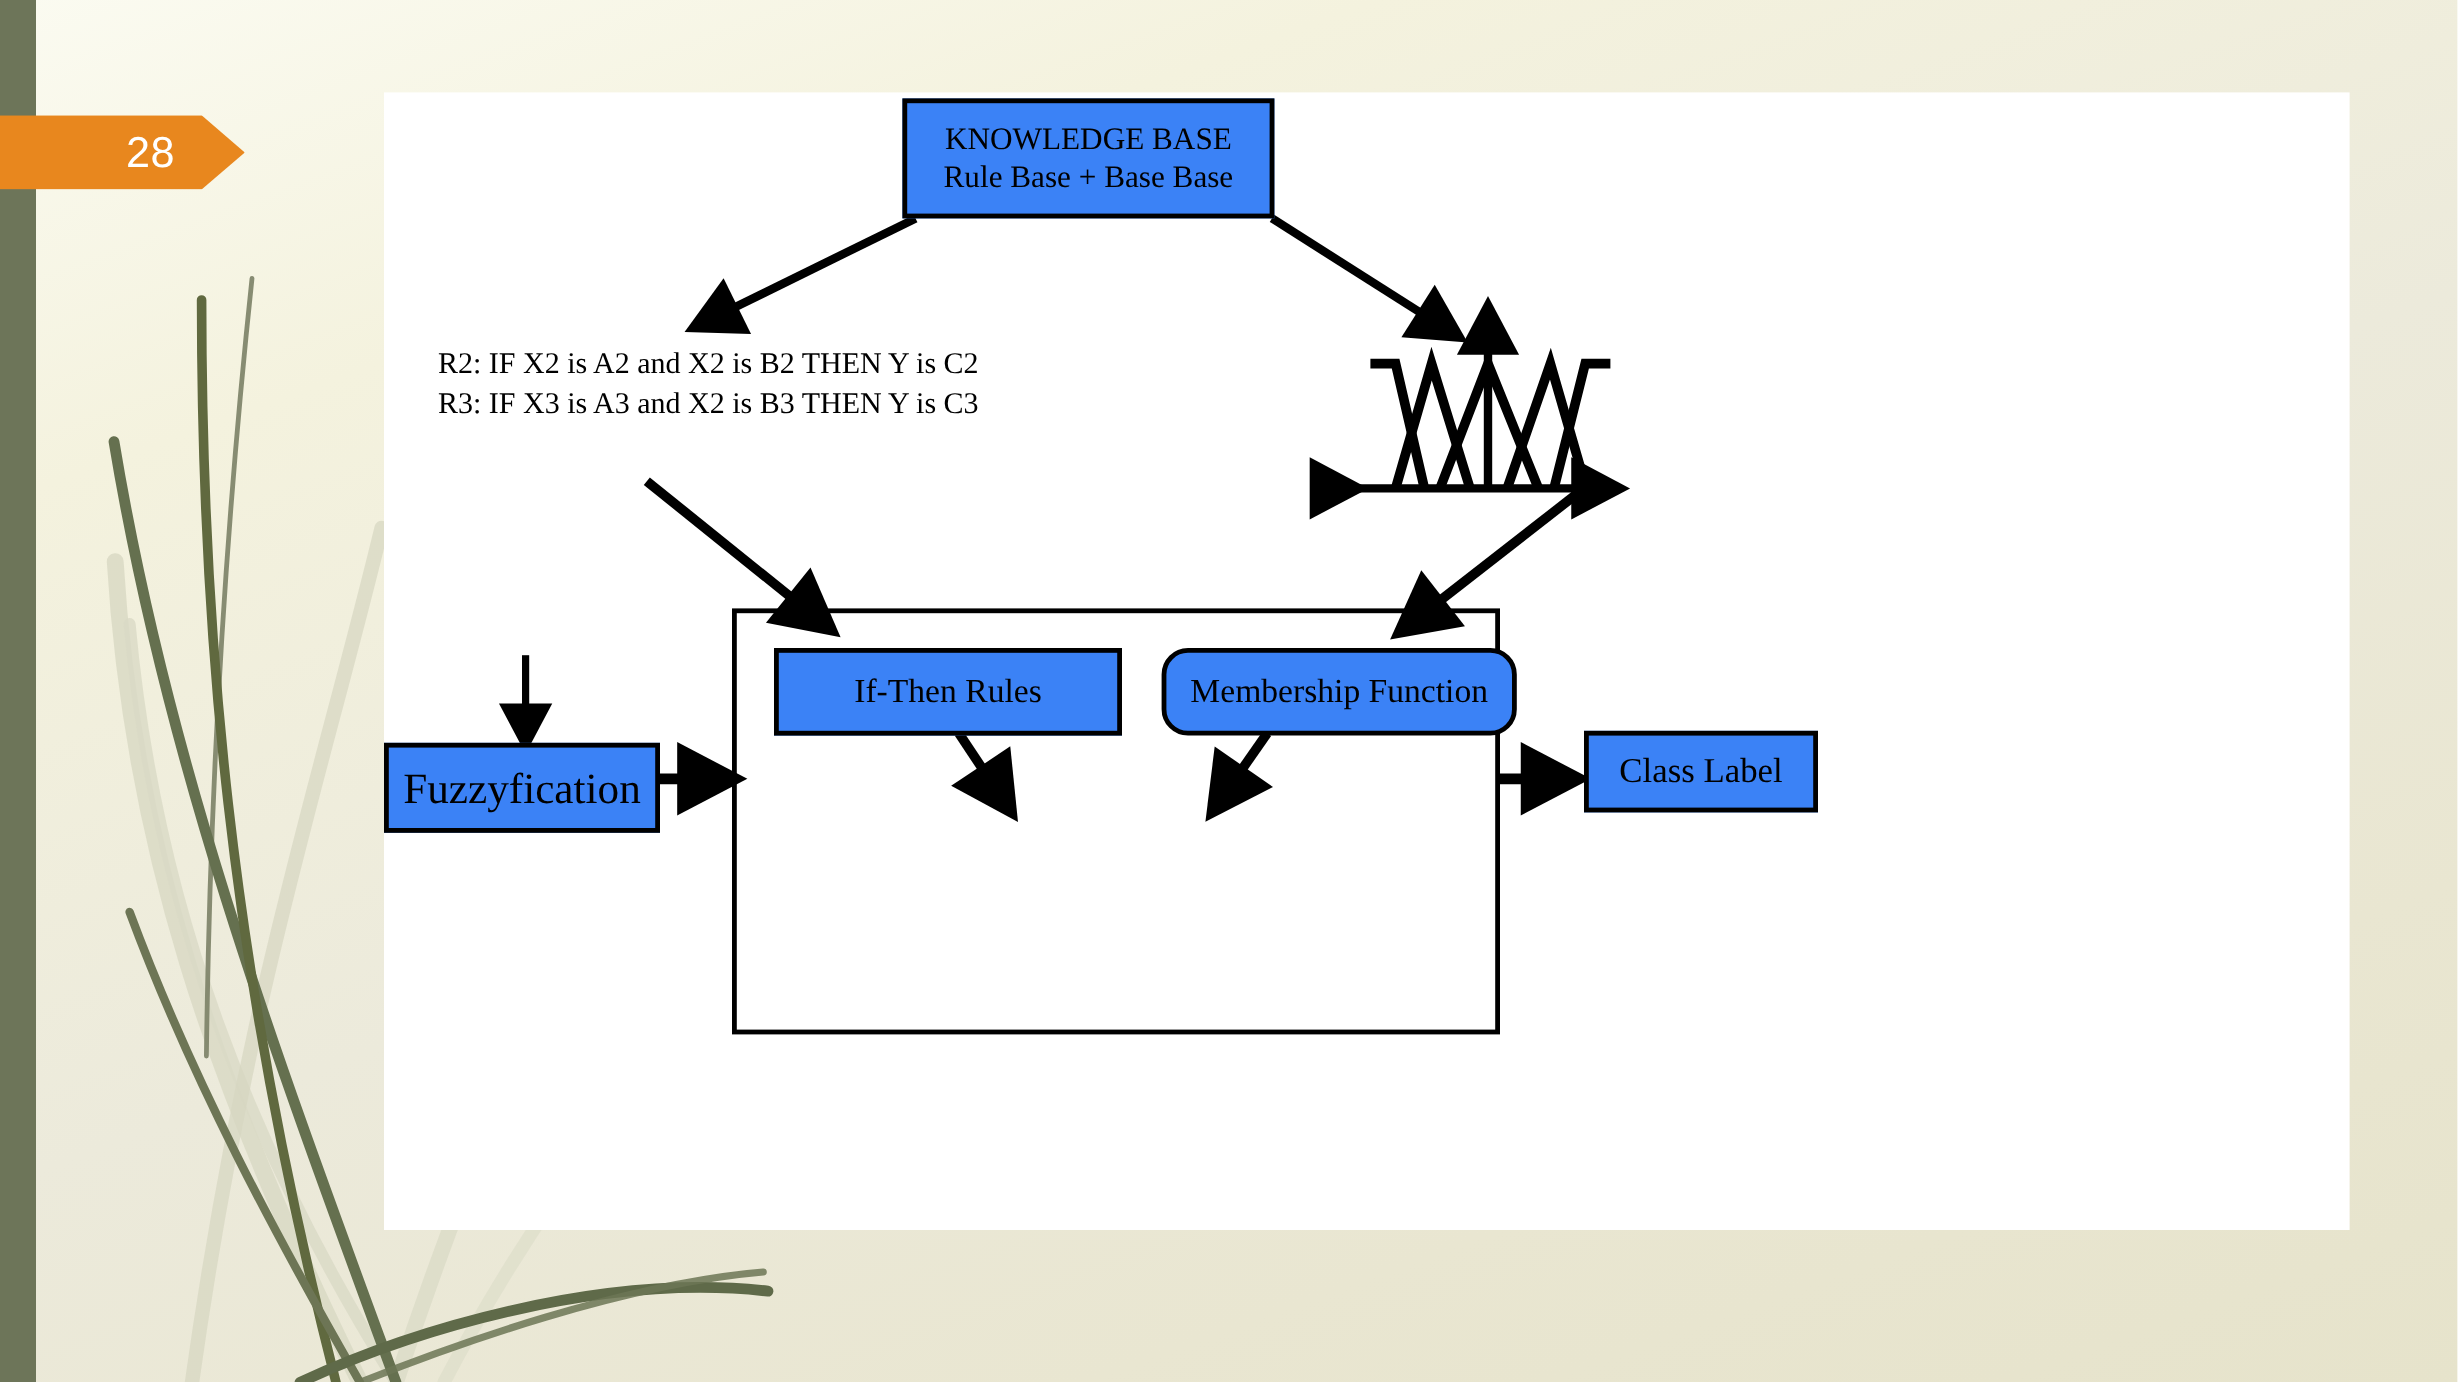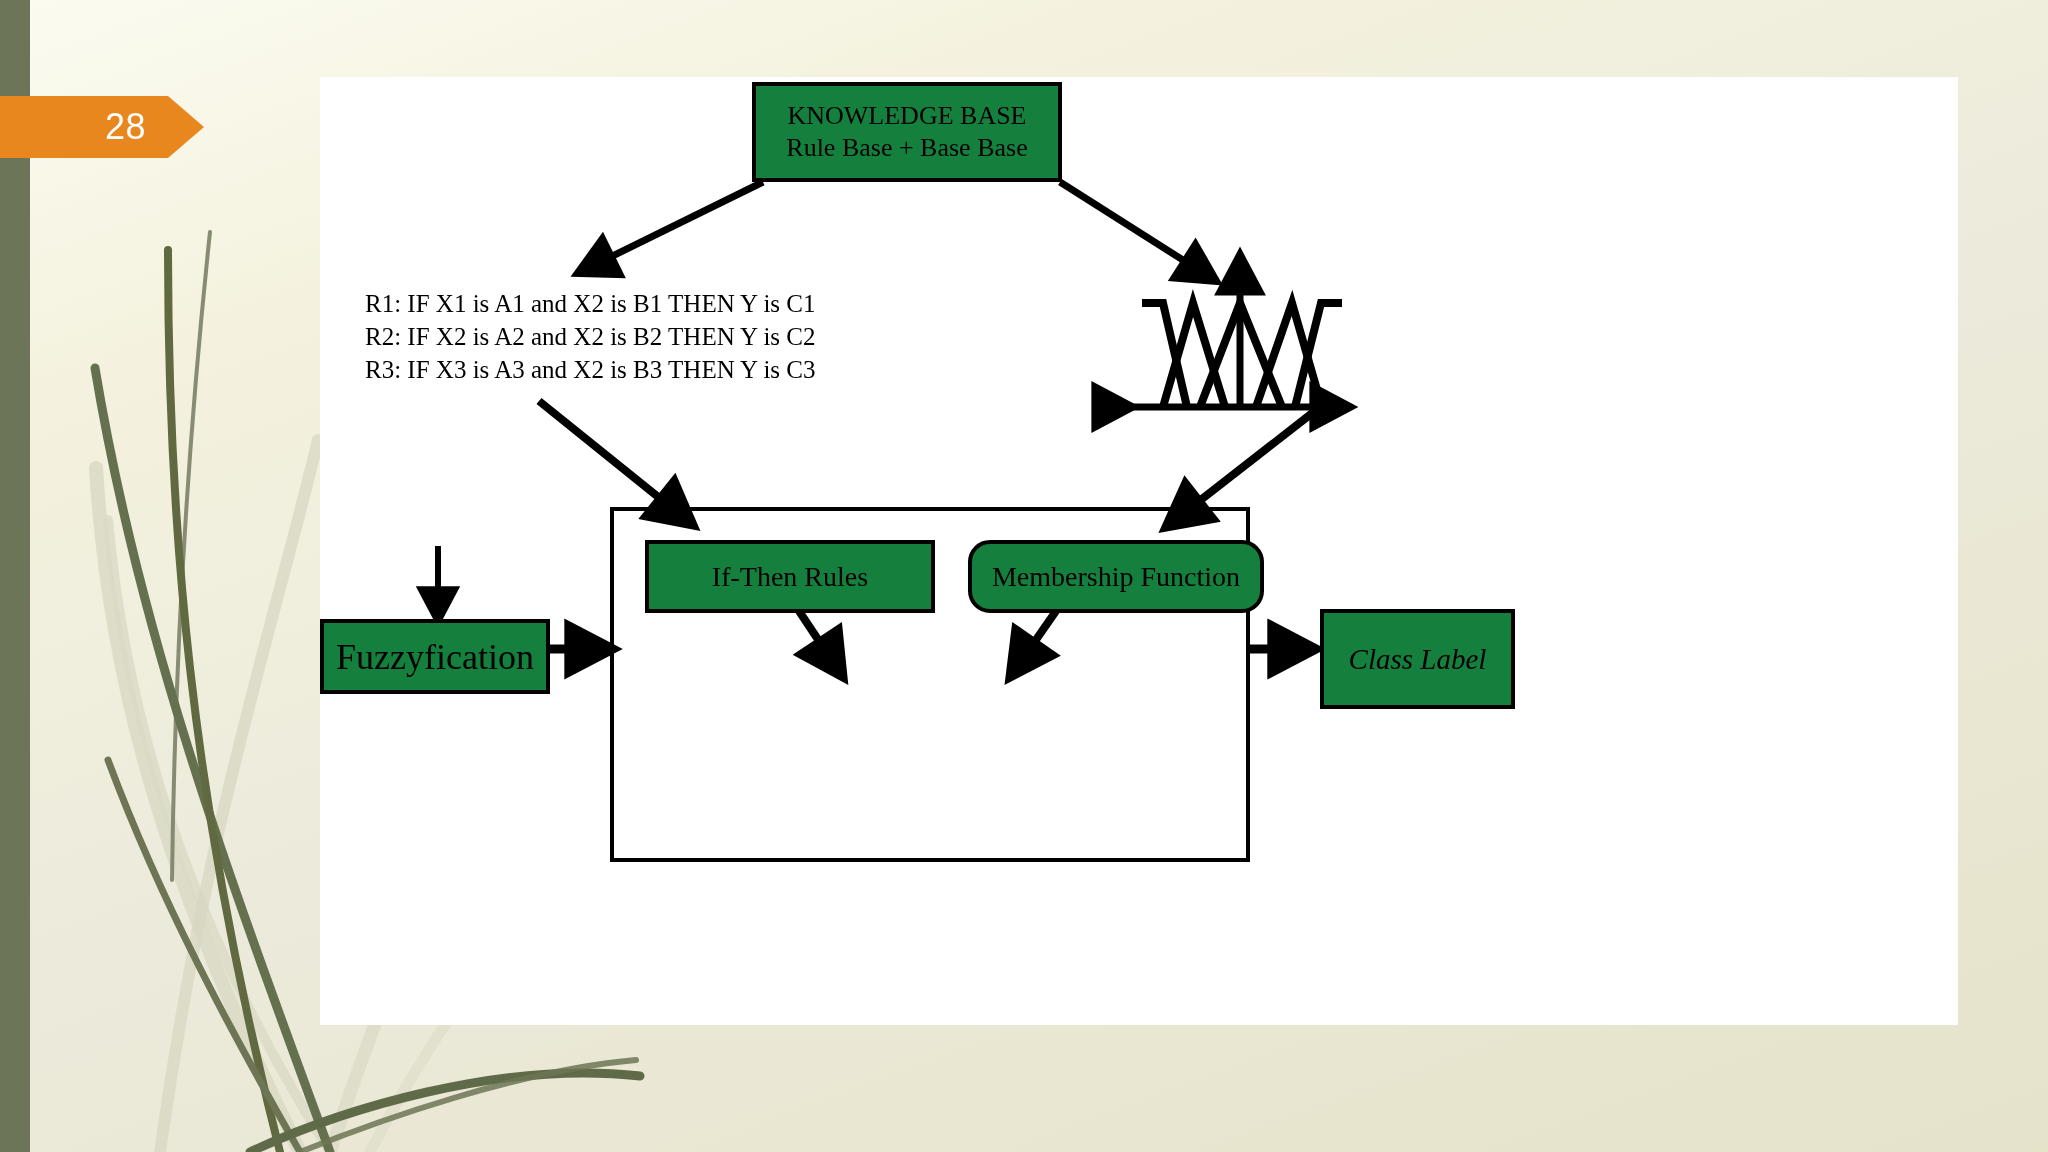--- a/index.html
+++ b/index.html
@@ -73,21 +73,21 @@
     width: 1638px;
     height: 948px;
     background: #ffffff;
   }
 
   
   .dbox {
     position: absolute;
     box-sizing: border-box;
     border: 4px solid #000000;
-    background: #15803d;
+    background: #3b82f6;
     display: flex;
     align-items: center;
     justify-content: center;
     text-align: center;
     color: #000000;
     font-family: "Liberation Serif", serif;
   }
   .dbox-lines {
     display: flex;
     flex-direction: column;
@@ -198,39 +198,38 @@
     </svg>
 
     <div class="dbox" style="left:432px; top:5px; width:310px; height:100px; font-size:26px;">
       <div class="dbox-lines">
         <span>KNOWLEDGE BASE</span>
         <span>Rule Base + Base Base</span>
       </div>
     </div>
 
     <div class="rules-text" style="left:45px; top:210px;">
-      <div>R1: IF X1 is A1 and X2 is B1 THEN Y is C1</div>
       <div>R2: IF X2 is A2 and X2 is B2 THEN Y is C2</div>
       <div>R3: IF X3 is A3 and X2 is B3 THEN Y is C3</div>
     </div>
 
 
     <div class="dbox" style="left:0px; top:542px; width:230px; height:75px; font-size:36px;">
       <span>Fuzzyfication</span>
     </div>
 
     <div class="group-box" style="left:290px; top:430px; width:640px; height:355px;"></div>
 
     <div class="dbox" style="left:325px; top:463px; width:290px; height:73px; font-size:28px;">
       <span>If-Then Rules</span>
     </div>
 
     <div class="dbox" style="left:648px; top:463px; width:296px; height:73px; font-size:28px;border-radius:22px;">
       <span>Membership Function</span>
     </div>
 
 
-    <div class="dbox" style="left:1000px; top:532px; width:195px; height:100px; font-size:29px;font-style:italic;">
+    <div class="dbox" style="left:1000px; top:532px; width:195px; height:68px; font-size:29px;">
       <span>Class Label</span>
     </div>
 
   </div>
 </div>
 
 </body></html>

